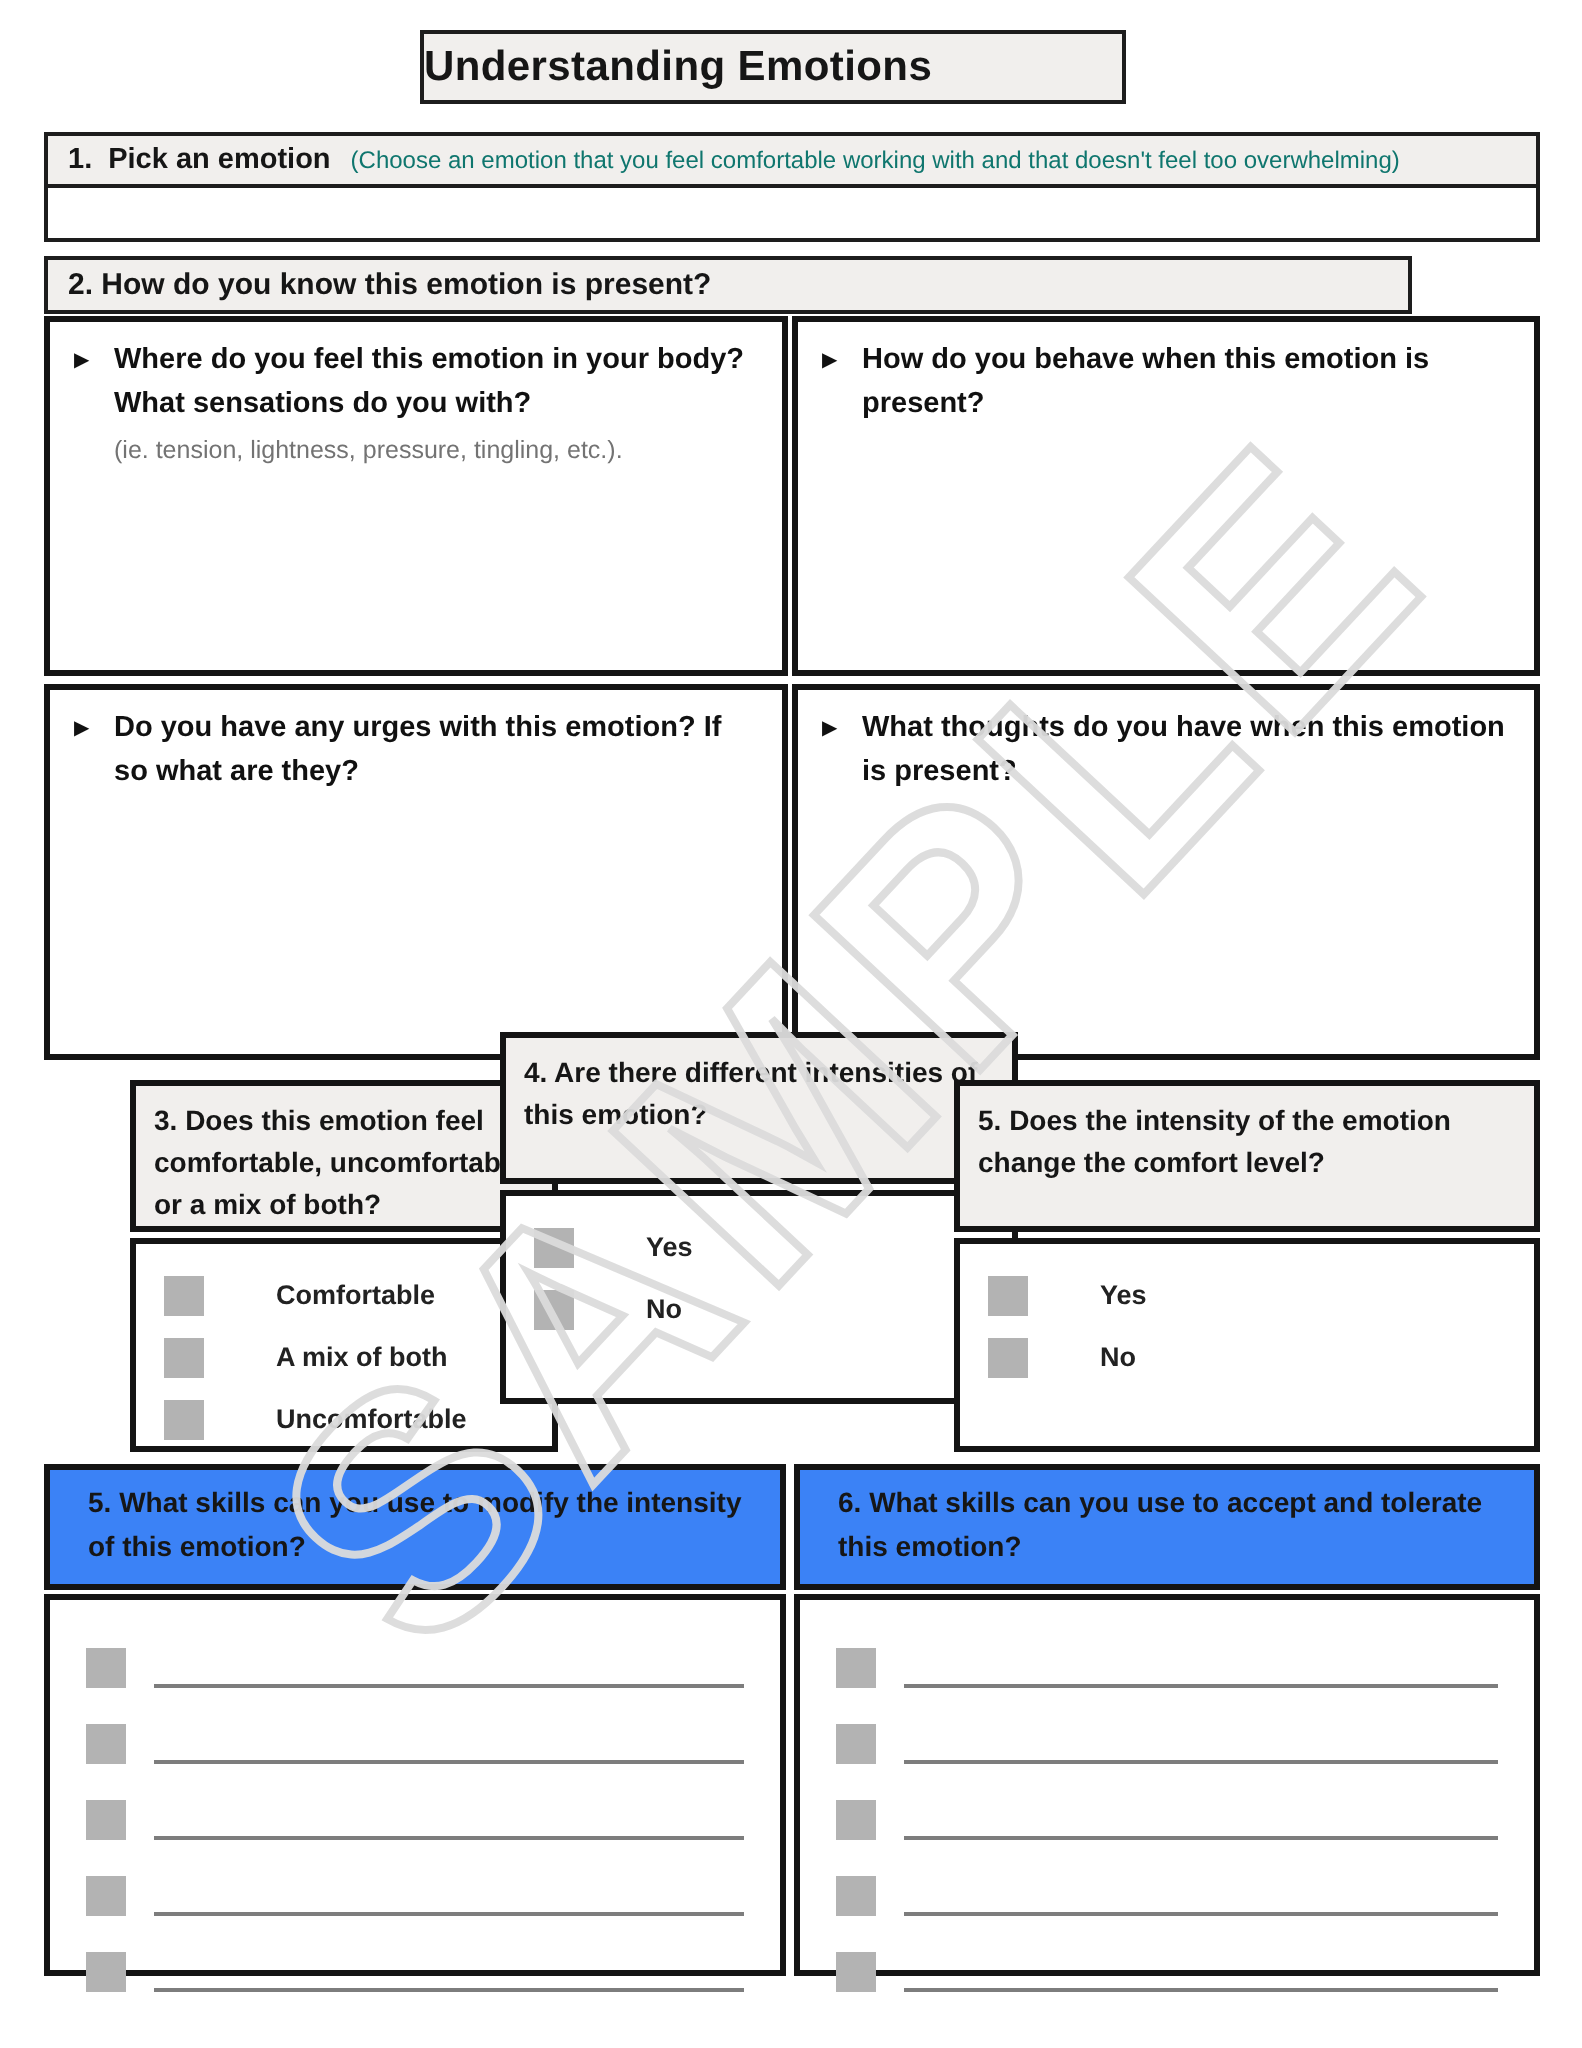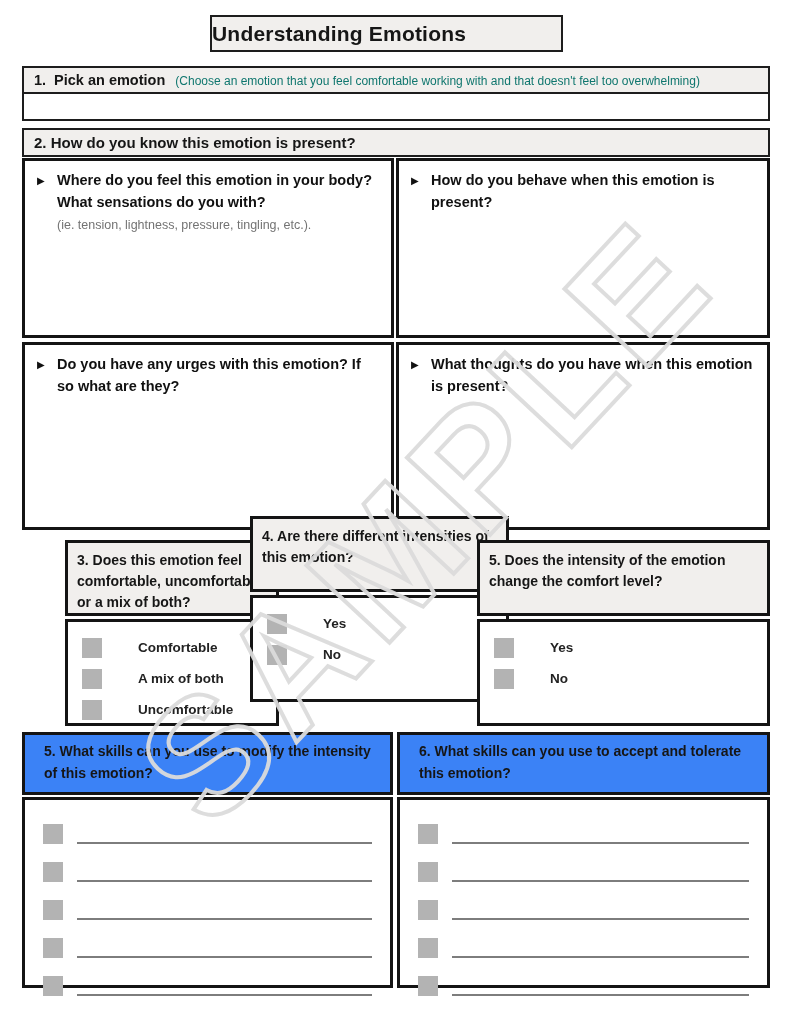--- a/index.html
+++ b/index.html
@@ -13,21 +13,21 @@
 
   .sec1{position:absolute;left:22px;top:66px;width:748px;box-sizing:border-box;
     border:2px solid #1d1d1d;background:#fff;}
   .sec1-header{background:#f1efed;border-bottom:2px solid #1d1d1d;padding:4px 10px;
     font-size:14.5px;display:flex;align-items:baseline;gap:8px;}
   .sec1-num{font-weight:700;}
   .sec1-title{font-weight:700;margin-right:2px;}
   .sec1-hint{font-size:12px;font-weight:400;color:#0f766e;}
   .sec1-answer{height:25px;background:#fff;}
 
-  .sec2-header{position:absolute;left:22px;top:128px;width:748px;box-sizing:border-box;
+  .sec2-header{position:absolute;left:22px;top:128px;width:684px;box-sizing:border-box;
     border:2px solid #1d1d1d;background:#f1efed;padding:4px 10px;font-size:15px;font-weight:700;}
 
   .quad{position:absolute;box-sizing:border-box;border:3px solid #141414;background:#fff;
     padding:9px 10px 8px 12px;}
   .q-tl{left:22px;top:158px;width:372px;height:180px;}
   .q-tr{left:396px;top:158px;width:374px;height:180px;}
   .q-bl{left:22px;top:342px;width:372px;height:188px;}
   .q-br{left:396px;top:342px;width:374px;height:188px;}
   .q-row{display:flex;gap:8px;}
   .q-bullet{font-size:10px;line-height:1;margin-top:6px;flex:0 0 12px;color:#111;}

